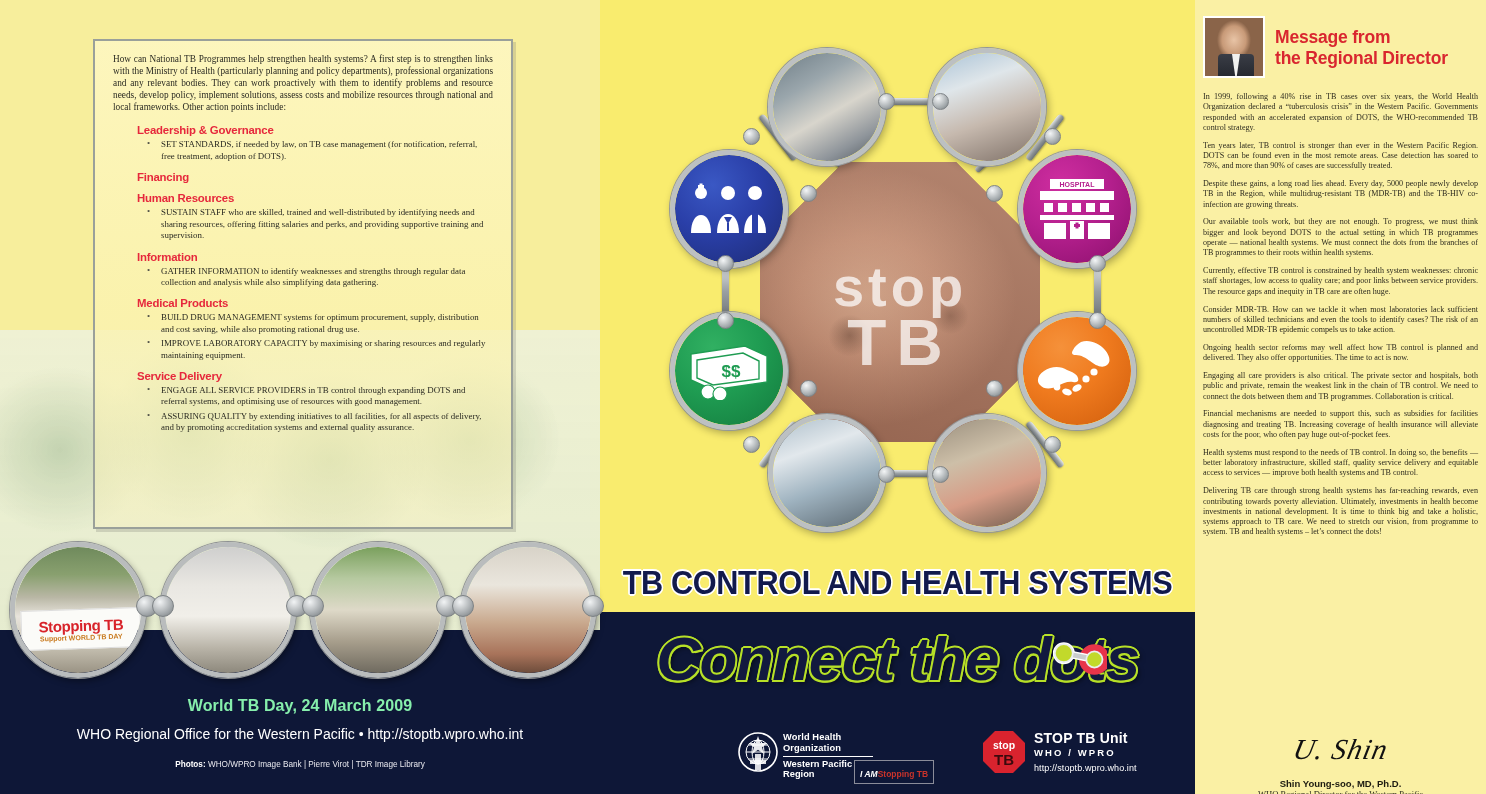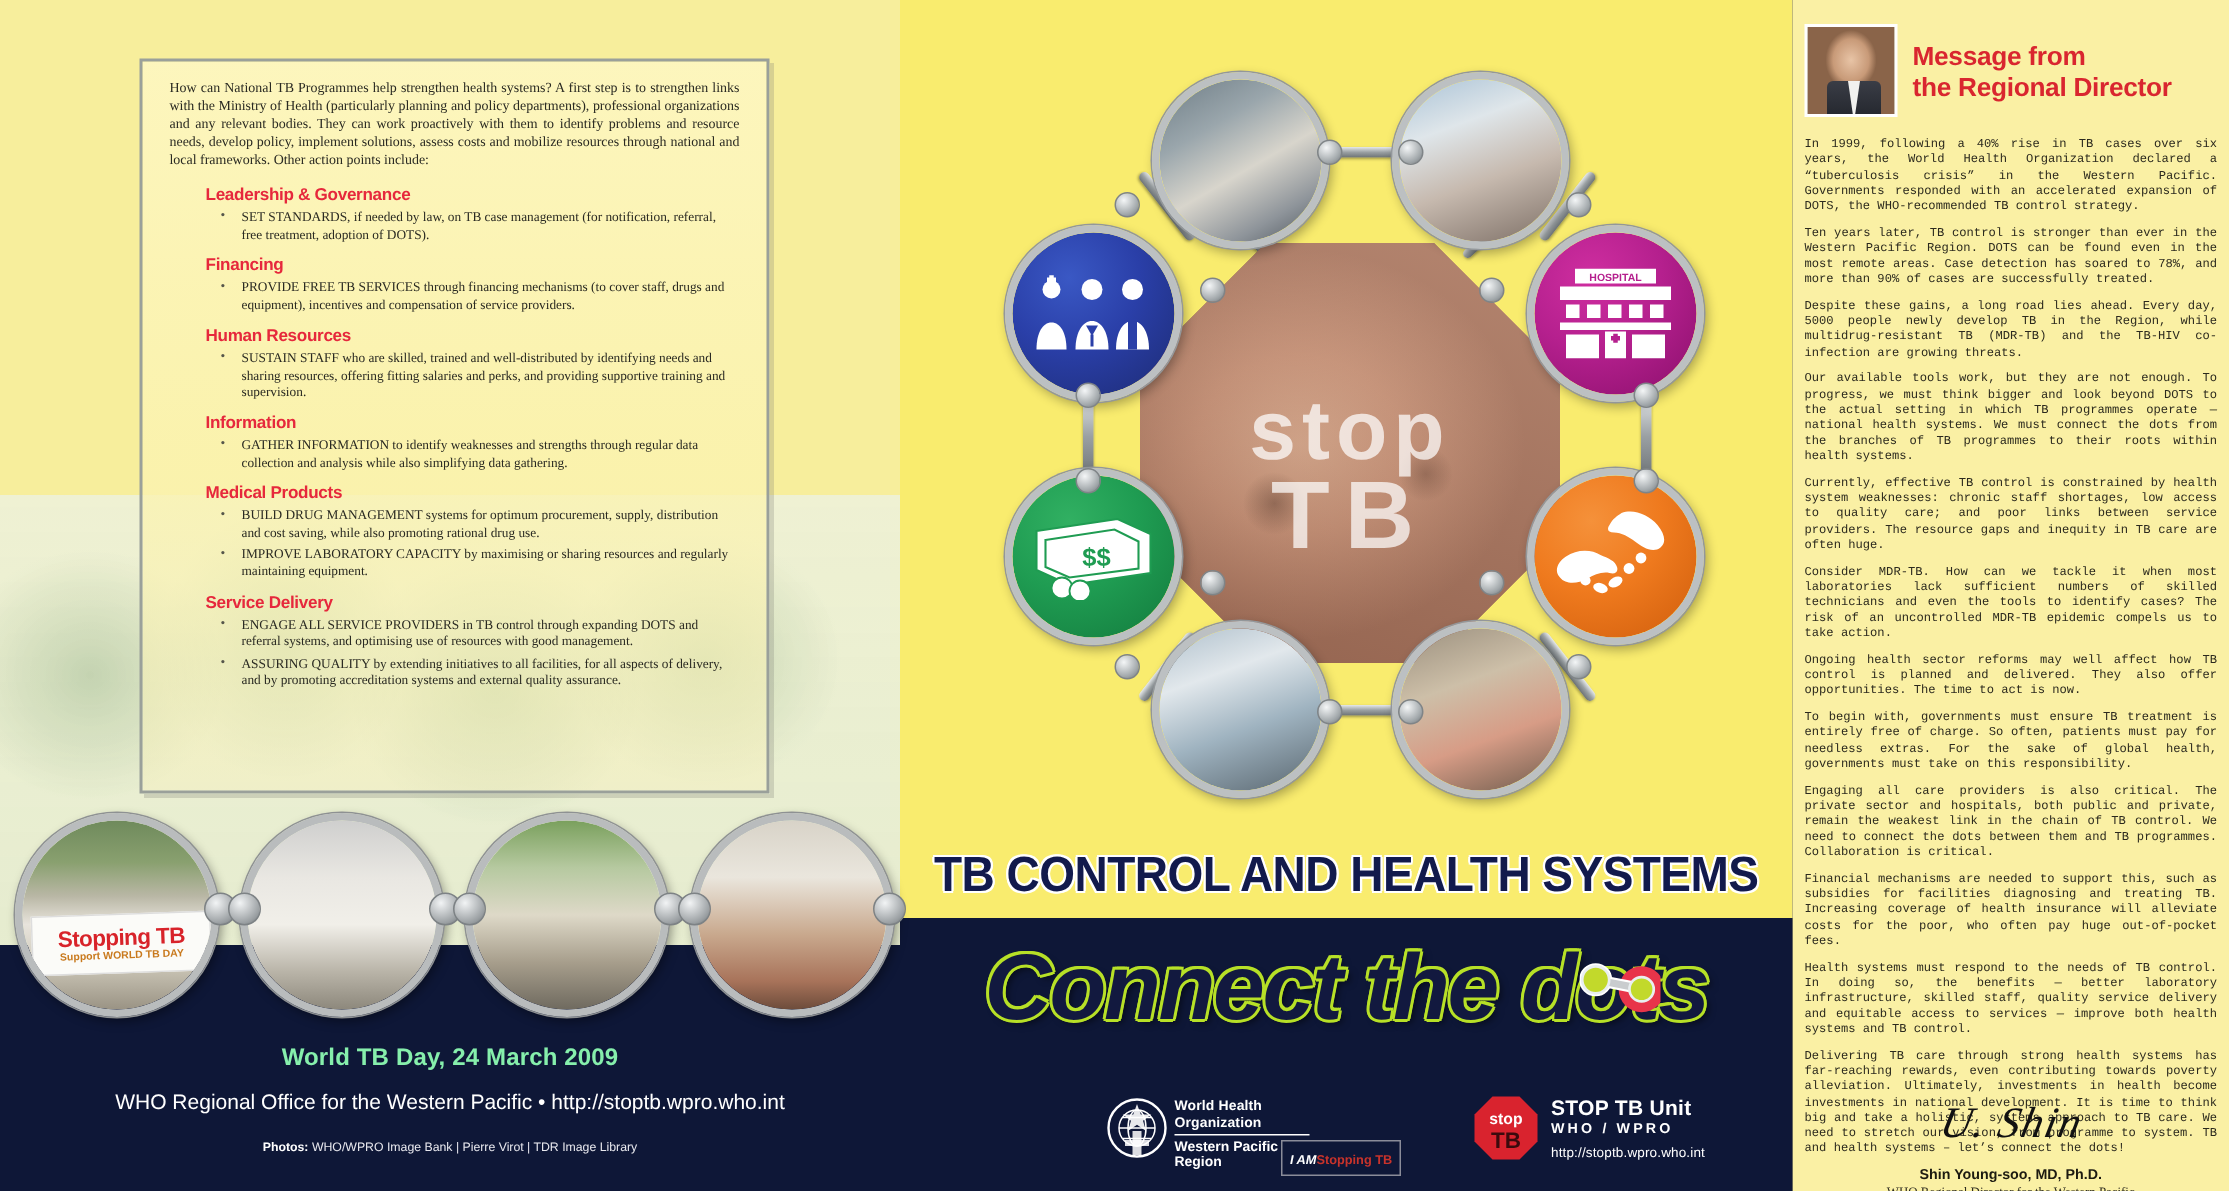--- a/index.html
+++ b/index.html
@@ -217,21 +217,21 @@
     position:relative; overflow:hidden;
   }
   .rd-photo::after { content:""; position:absolute; left:13px; top:36px; width:36px; height:26px;
      background:linear-gradient(180deg,#3a3d46,#22252c); border-radius:4px 4px 0 0;}
   .rd-photo::before { content:""; position:absolute; left:27px; top:36px; width:8px; height:22px;
      background:#f1f1ef; z-index:3; clip-path:polygon(0 0,100% 0,60% 100%,40% 100%); }
   .rd-title { color:#D9262F; font-weight:bold; font-size:17.5px; line-height:21px;
               padding-top:11px; letter-spacing:-.2px; }
   .rd-body { position:absolute; left:1203px; top:92px; width:275px; }
   .rd-p {
-    font-family:Liberation Mono, monospace; font-size:8.1px; line-height:10.3px;
+    font-family:Liberation Serif, serif; font-size:8.1px; line-height:10.3px;
     color:#2c2a1e; text-align:justify; margin-bottom:7.5px;
   }
   .rd-sign { position:absolute; left:1203px; top:736px; width:275px; text-align:center; }
   .sig-glyph {
     font-family:"Liberation Serif", serif; font-style:italic; font-size:29px;
     color:#111; line-height:26px; letter-spacing:1px;
     transform:skewX(-12deg); display:inline-block;
   }
   .sig-name { font-size:9.5px; font-weight:bold; color:#1c1a10; margin-top:15px; }
   .sig-role { font-size:8.6px; color:#2c2a1e; font-family:"Liberation Serif", serif; }
@@ -251,21 +251,20 @@
   <div class="tta-box">
     <div class="tta-intro">How can National TB Programmes help strengthen health systems? A first step is to strengthen links with the Ministry of Health (particularly planning and policy departments), professional organizations and any relevant bodies. They can work proactively with them to identify problems and resource needs, develop policy, implement solutions, assess costs and mobilize resources through national and local frameworks. Other action points include:</div>
 
     <div class="tta-sec">
       <div class="tta-h">Leadership &amp; Governance</div>
       <div class="tta-li">SET STANDARDS, if needed by law, on TB case management (for notification, referral, free treatment, adoption of DOTS).</div>
     </div>
 
     <div class="tta-sec">
       <div class="tta-h">Financing</div>
-      <div class="tta-li">PROVIDE FREE TB SERVICES through financing mechanisms (to cover staff, drugs and equipment), incentives and compensation of service providers.</div>
     </div>
 
     <div class="tta-sec">
       <div class="tta-h">Human Resources</div>
       <div class="tta-li">SUSTAIN STAFF who are skilled, trained and well-distributed by identifying needs and sharing resources, offering fitting salaries and perks, and providing supportive training and supervision.</div>
     </div>
 
     <div class="tta-sec">
       <div class="tta-h">Information</div>
       <div class="tta-li">GATHER INFORMATION to identify weaknesses and strengths through regular data collection and analysis while also simplifying data gathering.</div>
@@ -501,21 +500,20 @@
   </div>
 
   <div class="rd-body">
     <p class="rd-p">In 1999, following a 40% rise in TB cases over six years, the World Health Organization declared a “tuberculosis crisis” in the Western Pacific. Governments responded with an accelerated expansion of DOTS, the WHO-recommended TB control strategy.</p>
     <p class="rd-p">Ten years later, TB control is stronger than ever in the Western Pacific Region. DOTS can be found even in the most remote areas. Case detection has soared to 78%, and more than 90% of cases are successfully treated.</p>
     <p class="rd-p">Despite these gains, a long road lies ahead. Every day, 5000 people newly develop TB in the Region, while multidrug-resistant TB (MDR-TB) and the TB-HIV co-infection are growing threats.</p>
     <p class="rd-p">Our available tools work, but they are not enough. To progress, we must think bigger and look beyond DOTS to the actual setting in which TB programmes operate — national health systems. We must connect the dots from the branches of TB programmes to their roots within health systems.</p>
     <p class="rd-p">Currently, effective TB control is constrained by health system weaknesses: chronic staff shortages, low access to quality care; and poor links between service providers. The resource gaps and inequity in TB care are often huge.</p>
     <p class="rd-p">Consider MDR-TB. How can we tackle it when most laboratories lack sufficient numbers of skilled technicians and even the tools to identify cases? The risk of an uncontrolled MDR-TB epidemic compels us to take action.</p>
     <p class="rd-p">Ongoing health sector reforms may well affect how TB control is planned and delivered. They also offer opportunities. The time to act is now.</p>
-    <p class="rd-p">To begin with, governments must ensure TB treatment is entirely free of charge. So often, patients must pay for needless extras. For the sake of global health, governments must take on this responsibility.</p>
     <p class="rd-p">Engaging all care providers is also critical. The private sector and hospitals, both public and private, remain the weakest link in the chain of TB control. We need to connect the dots between them and TB programmes. Collaboration is critical.</p>
     <p class="rd-p">Financial mechanisms are needed to support this, such as subsidies for facilities diagnosing and treating TB. Increasing coverage of health insurance will alleviate costs for the poor, who often pay huge out-of-pocket fees.</p>
     <p class="rd-p">Health systems must respond to the needs of TB control. In doing so, the benefits — better laboratory infrastructure, skilled staff, quality service delivery and equitable access to services — improve both health systems and TB control.</p>
     <p class="rd-p">Delivering TB care through strong health systems has far-reaching rewards, even contributing towards poverty alleviation. Ultimately, investments in health become investments in national development. It is time to think big and take a holistic, systems approach to TB care. We need to stretch our vision, from programme to system. TB and health systems – let’s connect the dots!</p>
   </div>
 
   <div class="rd-sign">
     <div class="sig-glyph">U. Shin</div>
     <div class="sig-name">Shin Young-soo, MD, Ph.D.</div>
     <div class="sig-role">WHO Regional Director for the Western Pacific</div>

